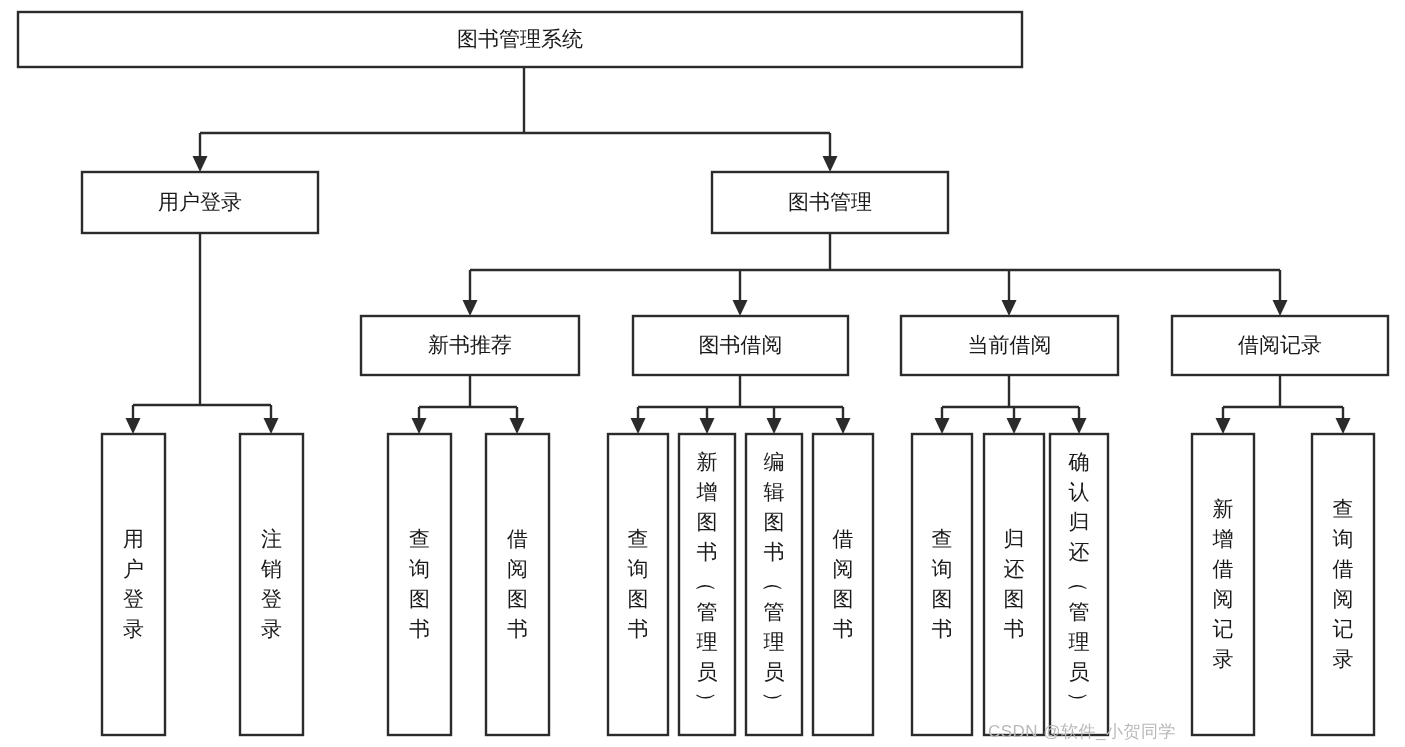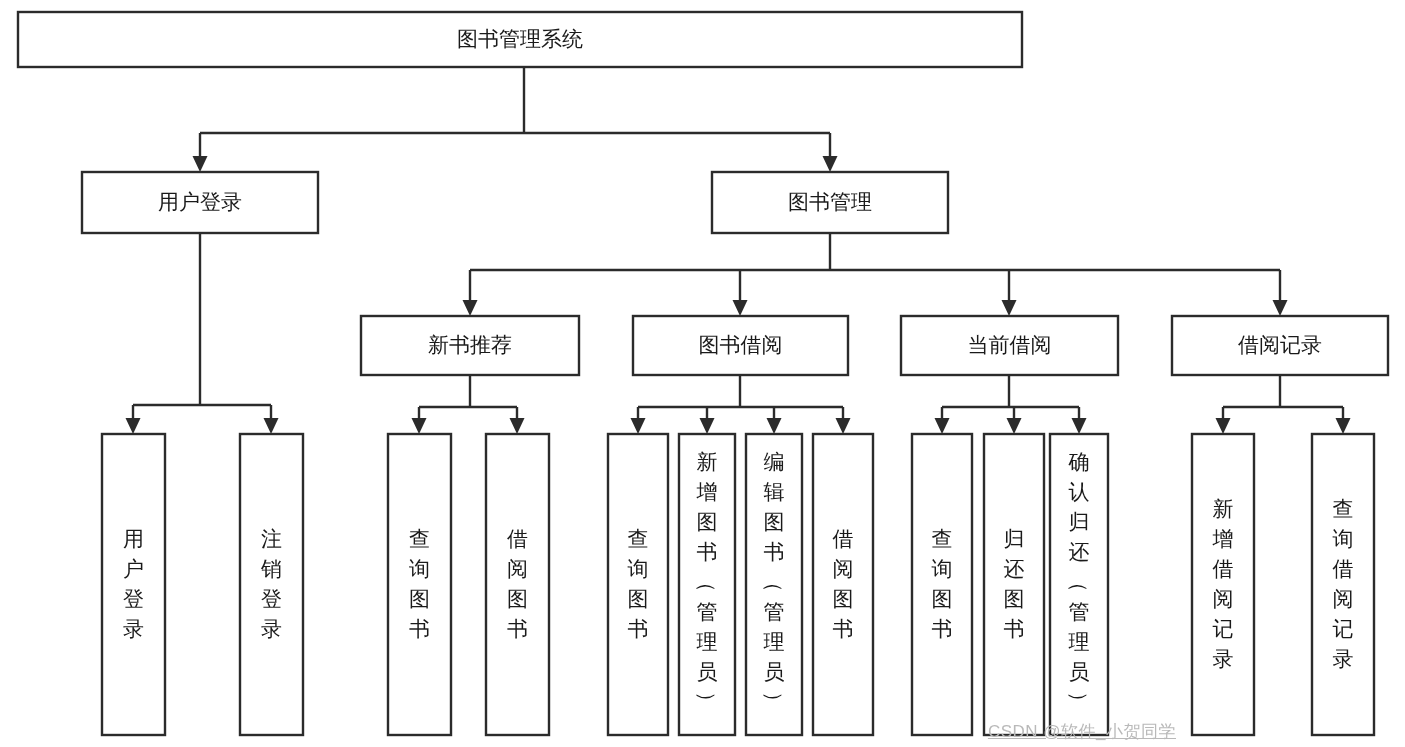--- a/index.html
+++ b/index.html
@@ -59,21 +59,20 @@
   .watermark-text {
     position: absolute;
     right: 8px;
     bottom: 4px;
     font-family: "Liberation Sans", "DejaVu Sans", sans-serif;
     font-size: 17px;
     color: #b9b9b9;
     white-space: nowrap;
     letter-spacing: 0.5px;
     user-select: none;
-    text-decoration: underline;
   }
 </style>
 </head>
 <body>
 
 <div id="diagram-root">
   <svg class="diagram-canvas" id="canvas" viewBox="0 0 1405 747">
       <g>
         <line x1="524" y1="67" x2="524" y2="133" class="connector"></line>
         <line x1="200" y1="133" x2="830" y2="133" class="connector"></line>

